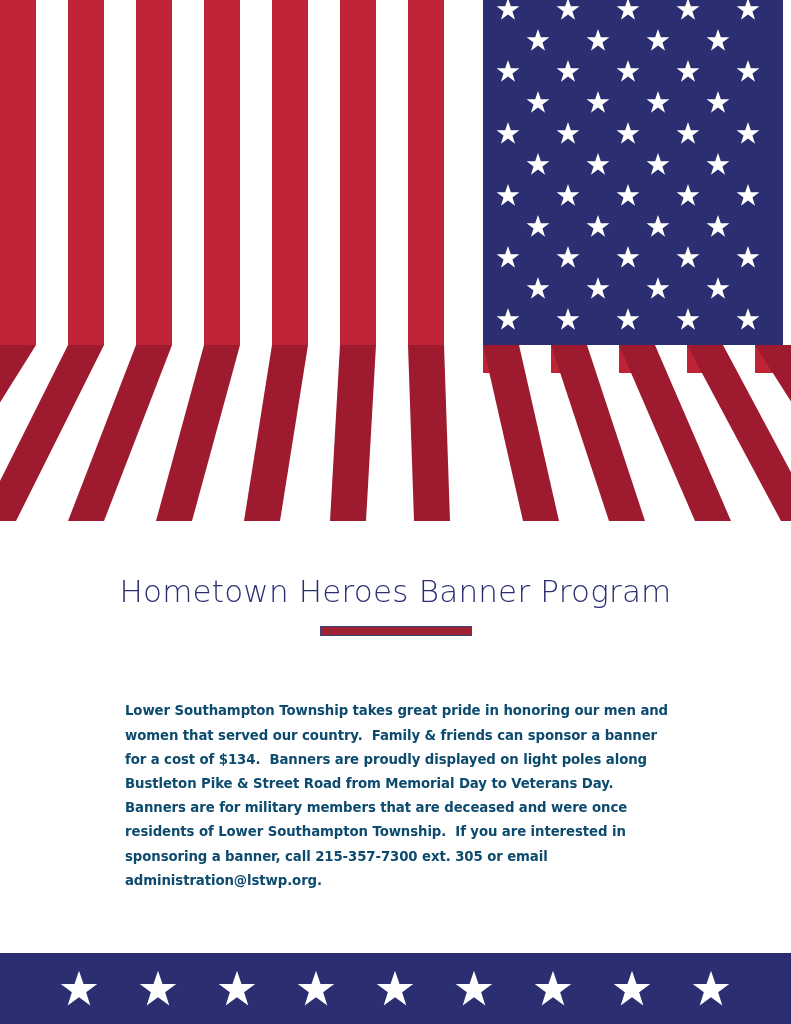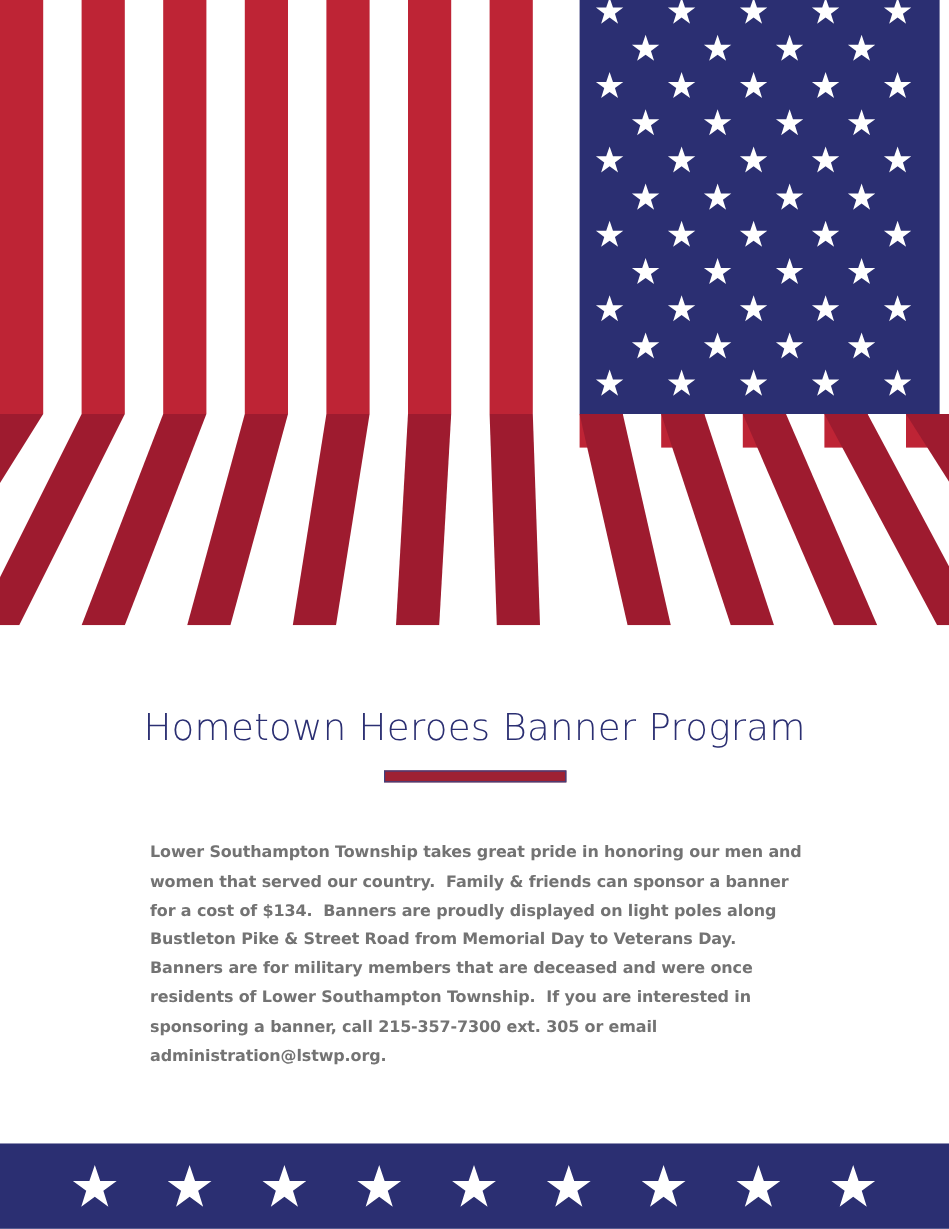--- a/index.html
+++ b/index.html
@@ -25,21 +25,20 @@
     overflow:hidden;
   }
   .flag-art svg{display:block;}
 
   
   .title-block{
     position:absolute;
     left:0;top:570px;
     width:791px;
     text-align:center;
-    margin-top:16px;
   }
   .doc-title{
     margin:0;
     font-family:"DejaVu Sans", sans-serif;
     font-size:31px;
     font-weight:300;
     letter-spacing:0.2px;
     color:#2b2f72;
     line-height:42px;
     white-space:nowrap;
@@ -58,21 +57,21 @@
 
   
   .body-copy{
     position:absolute;
     left:125px;top:686px;
     width:548px;
     font-family:"DejaVu Sans", sans-serif;
     font-size:13.3px;
     font-weight:bold;
     line-height:24.2px;
-    color:#737373;
+    color:#0c4a6e;
     letter-spacing:-0.1px;
     white-space:pre-wrap;
   }
 
   
   .star-bar{
     position:absolute;
     left:0;bottom:0;
     width:791px;height:71px;
     background:#2b2f72;

